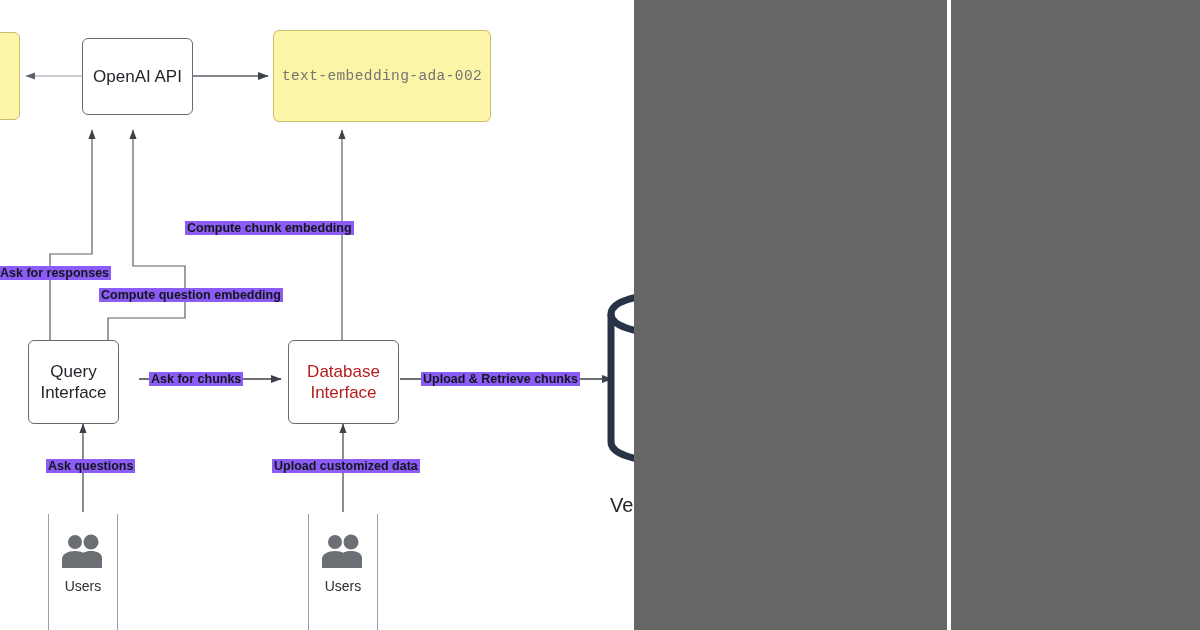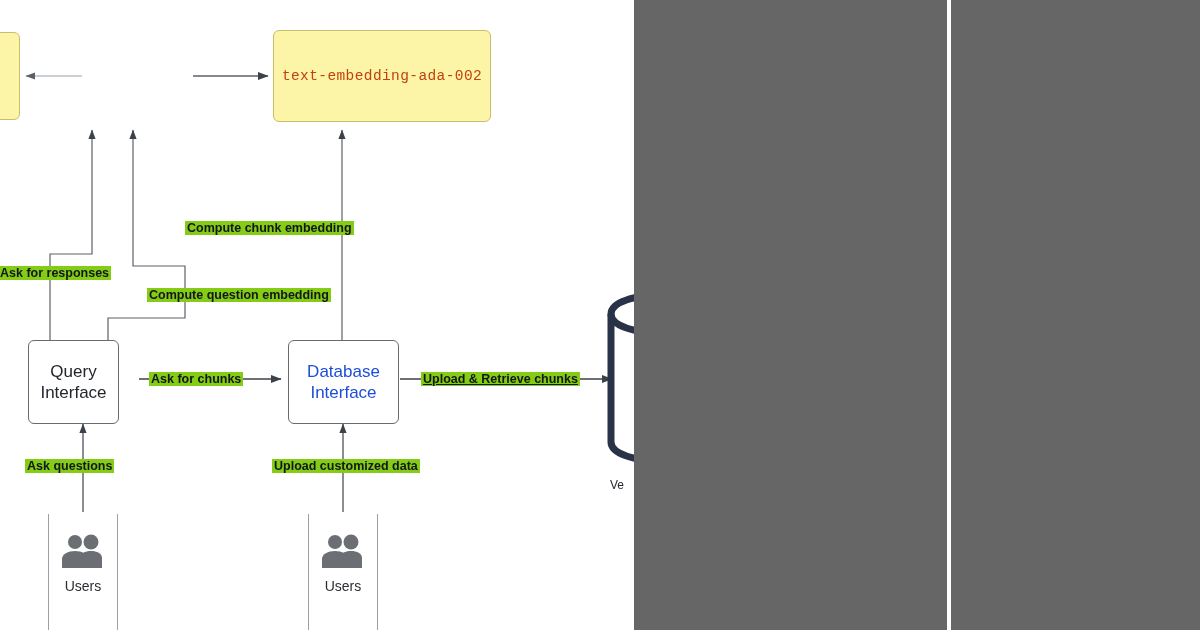--- a/index.html
+++ b/index.html
@@ -43,31 +43,31 @@
     font-family: "Liberation Sans", sans-serif;
   }
   .node-box.yellow {
     background: #fcf5a7;
     border: 1px solid #c9bf6a;
   }
   .node-box.mono {
     font-family: "Liberation Mono", monospace;
     font-size: 14.5px;
     letter-spacing: 0.4px;
-    color: #c2410c;
+    color: #737373;
   }
 
   .edge-label {
     position: absolute;
     font-size: 12.5px;
     font-weight: bold;
     color: #13161a;
     white-space: nowrap;
     font-family: "Liberation Sans", sans-serif;
-    background: #84cc16;
+    background: #8b5cf6;
     padding: 0 2px;
   }
 
   
   .actor-card {
     position: absolute;
     box-sizing: border-box;
     width: 70px;
     height: 118px;
     border-left: 1px solid #9aa0a6;
@@ -98,22 +98,22 @@
   #vector-db {
     position: absolute;
     left: 603px;
     top: 292px;
     width: 120px;
     height: 172px;
   }
   #vector-db-label {
     position: absolute;
     left: 610px;
-    top: 478px;
-    font-size: 12px;
+    top: 494px;
+    font-size: 20px;
     color: #23262b;
     white-space: nowrap;
     font-family: "Liberation Sans", sans-serif;
   }
 
   
   .dark-panel {
     position: absolute;
     top: 0;
     height: 630px;
@@ -165,47 +165,50 @@
 
       <line x1="83" y1="512" x2="83" y2="424" stroke="#3c4249" stroke-width="1.2" marker-end="url(#arrow)"></line>
 
       <line x1="343" y1="512" x2="343" y2="424" stroke="#3c4249" stroke-width="1.2" marker-end="url(#arrow)"></line>
     </svg>
 
     <div class="node-box yellow" style="left: -40px; top: 32px; width: 60px; height: 88px; background: rgb(252, 245, 167); border-color: rgb(201, 191, 106);">
       <span></span>
     </div>
 
+    <div class="node-box" style="left: 82px; top: 38px; width: 111px; height: 77px; border-color: rgb(102, 107, 114); background: rgb(255, 255, 255); color: rgb(35, 38, 43);">
+      <span>OpenAI API</span>
+    </div>
 
     <div class="node-box yellow mono" style="left: 273px; top: 30px; width: 218px; height: 92px; background: rgb(252, 245, 167); border-color: rgb(201, 191, 106);">
       <span>text-embedding-ada-002</span>
     </div>
 
     <div class="node-box" style="left: 28px; top: 340px; width: 91px; height: 84px; flex-direction: column; border-color: rgb(102, 107, 114); background: rgb(255, 255, 255); color: rgb(35, 38, 43);">
       <span>Query</span>
       <span>Interface</span>
     </div>
 
-    <div class="node-box" style="left: 288px; top: 340px; width: 111px; height: 84px; flex-direction: column; border-color: rgb(102, 107, 114); background: rgb(255, 255, 255); color: #1d4ed8;">
+    <div class="node-box" style="left: 288px; top: 340px; width: 111px; height: 84px; flex-direction: column; border-color: rgb(102, 107, 114); background: rgb(255, 255, 255); color: #b91c1c;">
       <span>Database</span>
       <span>Interface</span>
     </div>
 
     <svg id="vector-db" viewBox="0 0 120 172">
       <path d="M8,22 C8,10 32,3 60,3 C88,3 112,10 112,22 L112,150 C112,162 88,169 60,169 C32,169 8,162 8,150 Z" fill="none" stroke="#283347" stroke-width="7" stroke-linejoin="round"></path>
       <path d="M8,22 C8,34 32,41 60,41 C88,41 112,34 112,22" fill="none" stroke="#283347" stroke-width="7"></path>
     </svg>
     <div id="vector-db-label">Ve</div>
 
     <div class="edge-label" style="left: -2px; top: 266px; color: rgb(19, 22, 26);">Ask for responses</div>
-    <div class="edge-label" style="left: 99px; top: 288px; color: rgb(19, 22, 26); margin-left: 48px;">Compute question embedding</div>
+    <div class="edge-label" style="left: 99px; top: 288px; color: rgb(19, 22, 26);">Compute question embedding</div>
     <div class="edge-label" style="left: 185px; top: 221px; color: rgb(19, 22, 26);">Compute chunk embedding</div>
     <div class="edge-label" style="left: 149px; top: 372px; color: rgb(19, 22, 26); text-align: center;">Ask for chunks</div>
-    <div class="edge-label" style="left: 421px; top: 372px; color: rgb(19, 22, 26); text-decoration: underline;">Upload &amp; Retrieve chunks</div>
-    <div class="edge-label" style="left: 25px; top: 459px; color: rgb(19, 22, 26);">Ask questions</div>
+    <div class="edge-label" style="left: 421px; top: 372px; color: rgb(19, 22, 26);">Upload &amp; Retrieve chunks</div>
+    <div class="edge-label" style="left: 46px; top: 459px; color: rgb(19, 22, 26);">Ask questions</div>
     <div class="edge-label" style="left: 272px; top: 459px; color: rgb(19, 22, 26);">Upload customized data</div>
 
     <div class="actor-card" style="left:48px; top:514px;">
       <svg class="people-icon" viewBox="0 0 46 34">
         <circle cx="15" cy="8" r="7" fill="#6b6f74"></circle>
         <circle cx="31" cy="8" r="7.5" fill="#6b6f74"></circle>
         <path d="M20,34 L20,24 C20,19.5 25,17 31,17 C37,17 42,19.5 42,24 L42,34 Z" fill="#6b6f74"></path>
         <path d="M2,34 L2,25 C2,20 8,17 15,17 C22,17 28,20 28,25 L28,34 Z" fill="#6b6f74"></path>
       </svg>
       <div class="actor-label">Users</div>

